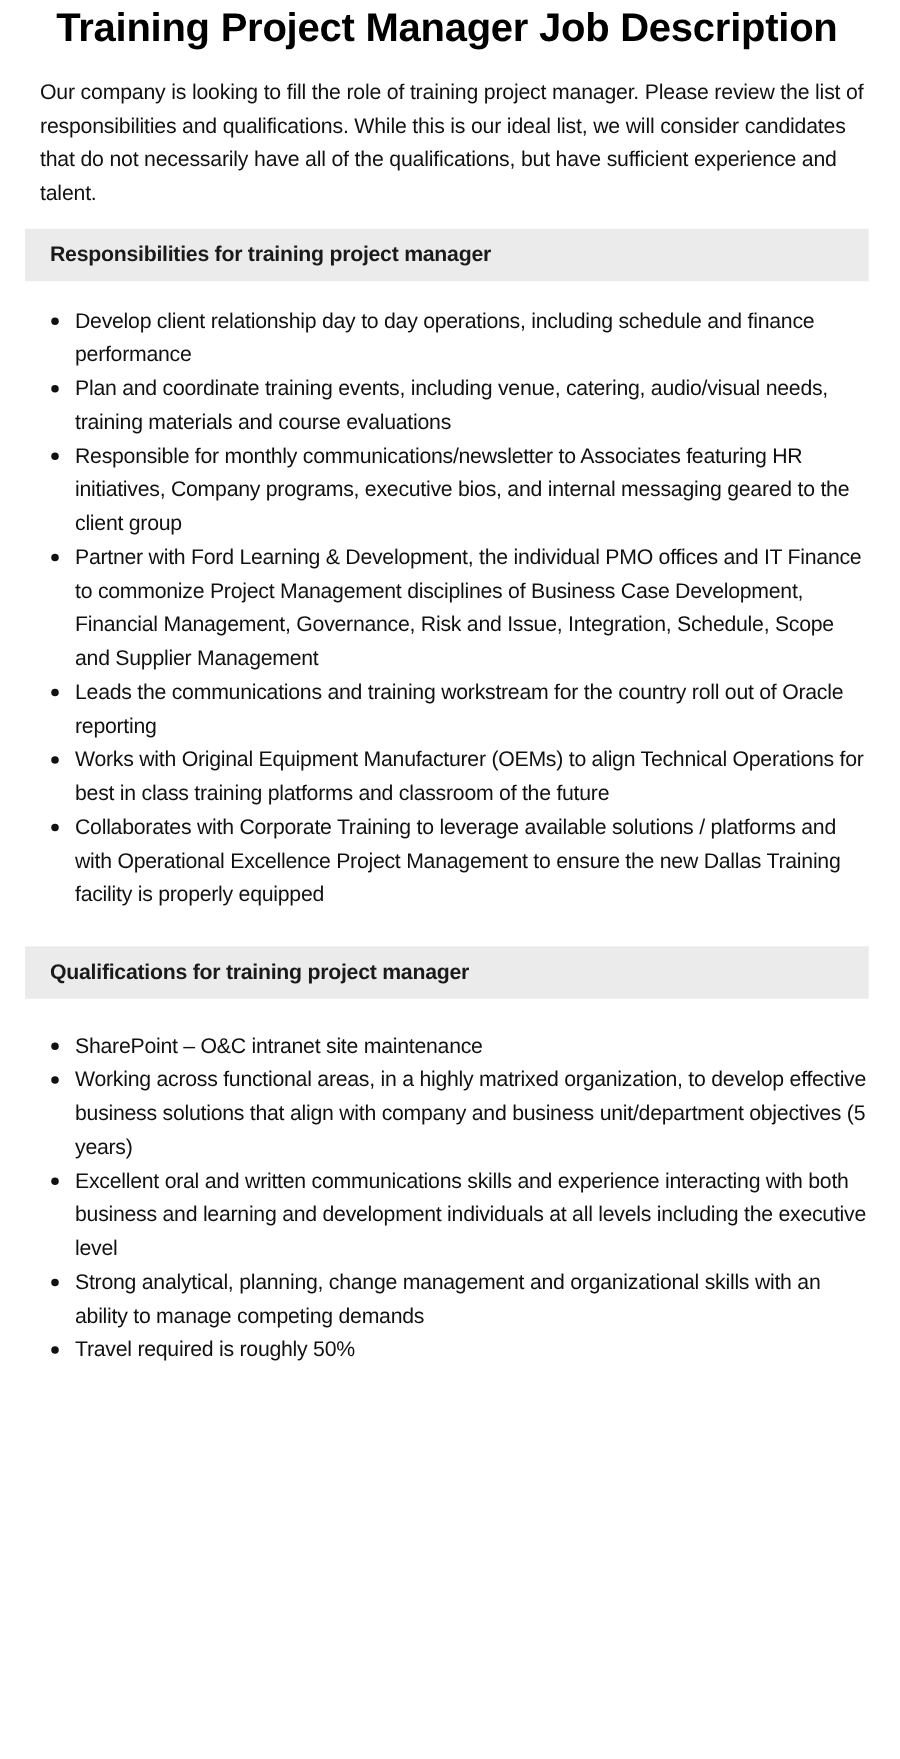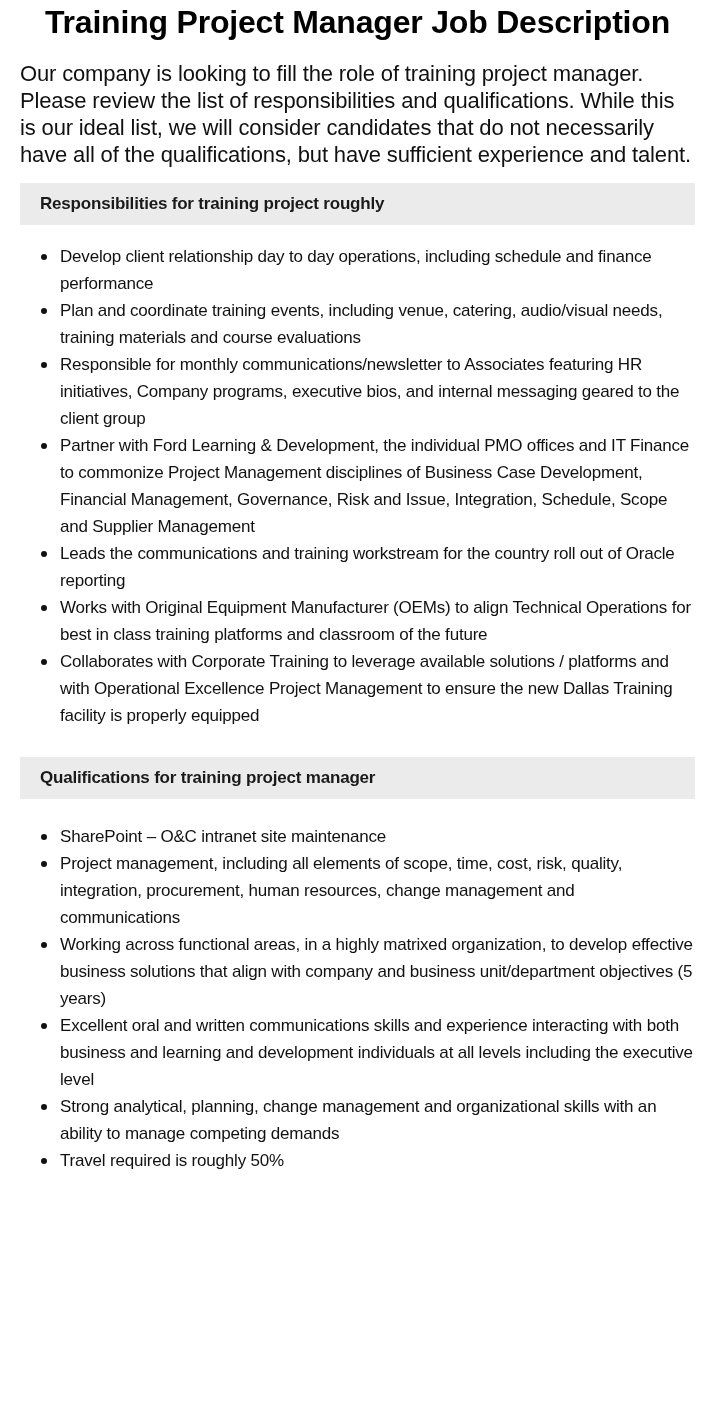--- a/index.html
+++ b/index.html
@@ -23,22 +23,22 @@
       height: 44px;
       line-height: 40px;
       text-align: center;
       font-size: 32px;
       font-weight: bold;
       letter-spacing: -0.2px;
       color: #000000;
       white-space: nowrap;
     }
     .intro {
-      margin: 14px 0 0 0;
-      font-size: 22px;
+      margin: 14px 0 0 12px;
+      font-size: 17px;
       line-height: 27px;
       letter-spacing: -0.15px;
     }
     .section-header {
       margin-top: 15px;
       height: 42px;
       line-height: 42px;
       background: #ebebeb;
       padding-left: 20px;
       font-size: 17px;
@@ -75,35 +75,34 @@
     }
   </style>
 </head>
 <body>
 
 <div class="page">
   <h1>Training Project Manager Job Description</h1>
 
   <p class="intro">Our company is looking to fill the role of training project manager. Please review the list of responsibilities and qualifications. While this is our ideal list, we will consider candidates that do not necessarily have all of the qualifications, but have sufficient experience and talent.</p>
 
-  <div class="section-header">Responsibilities for training project roughly</div>
+  <div class="section-header">Responsibilities for training project manager</div>
 
   <ul class="bullets">
     <li><span class="bullet-dot"></span><span>Develop client relationship day to day operations, including schedule and finance performance</span></li>
     <li><span class="bullet-dot"></span><span>Plan and coordinate training events, including venue, catering, audio/visual needs, training materials and course evaluations</span></li>
     <li><span class="bullet-dot"></span><span>Responsible for monthly communications/newsletter to Associates featuring HR initiatives, Company programs, executive bios, and internal messaging geared to the client group</span></li>
     <li><span class="bullet-dot"></span><span>Partner with Ford Learning &amp; Development, the individual PMO offices and IT Finance to commonize Project Management disciplines of Business Case Development, Financial Management, Governance, Risk and Issue, Integration, Schedule, Scope and Supplier Management</span></li>
     <li><span class="bullet-dot"></span><span>Leads the communications and training workstream for the country roll out of Oracle reporting</span></li>
     <li><span class="bullet-dot"></span><span>Works with Original Equipment Manufacturer (OEMs) to align Technical Operations for best in class training platforms and classroom of the future</span></li>
     <li><span class="bullet-dot"></span><span>Collaborates with Corporate Training to leverage available solutions / platforms and with Operational Excellence Project Management to ensure the new Dallas Training facility is properly equipped</span></li>
   </ul>
 
   <div class="section-header qual">Qualifications for training project manager</div>
 
   <ul class="bullets qual-list">
     <li><span class="bullet-dot"></span><span>SharePoint – O&amp;C intranet site maintenance</span></li>
-    <li><span class="bullet-dot"></span><span>Project management, including all elements of scope, time, cost, risk, quality, integration, procurement, human resources, change management and communications</span></li>
     <li><span class="bullet-dot"></span><span>Working across functional areas, in a highly matrixed organization, to develop effective business solutions that align with company and business unit/department objectives (5 years)</span></li>
     <li><span class="bullet-dot"></span><span>Excellent oral and written communications skills and experience interacting with both business and learning and development individuals at all levels including the executive level</span></li>
     <li><span class="bullet-dot"></span><span>Strong analytical, planning, change management and organizational skills with an ability to manage competing demands</span></li>
     <li><span class="bullet-dot"></span><span>Travel required is roughly 50%</span></li>
   </ul>
 </div>
 
 </body></html>

